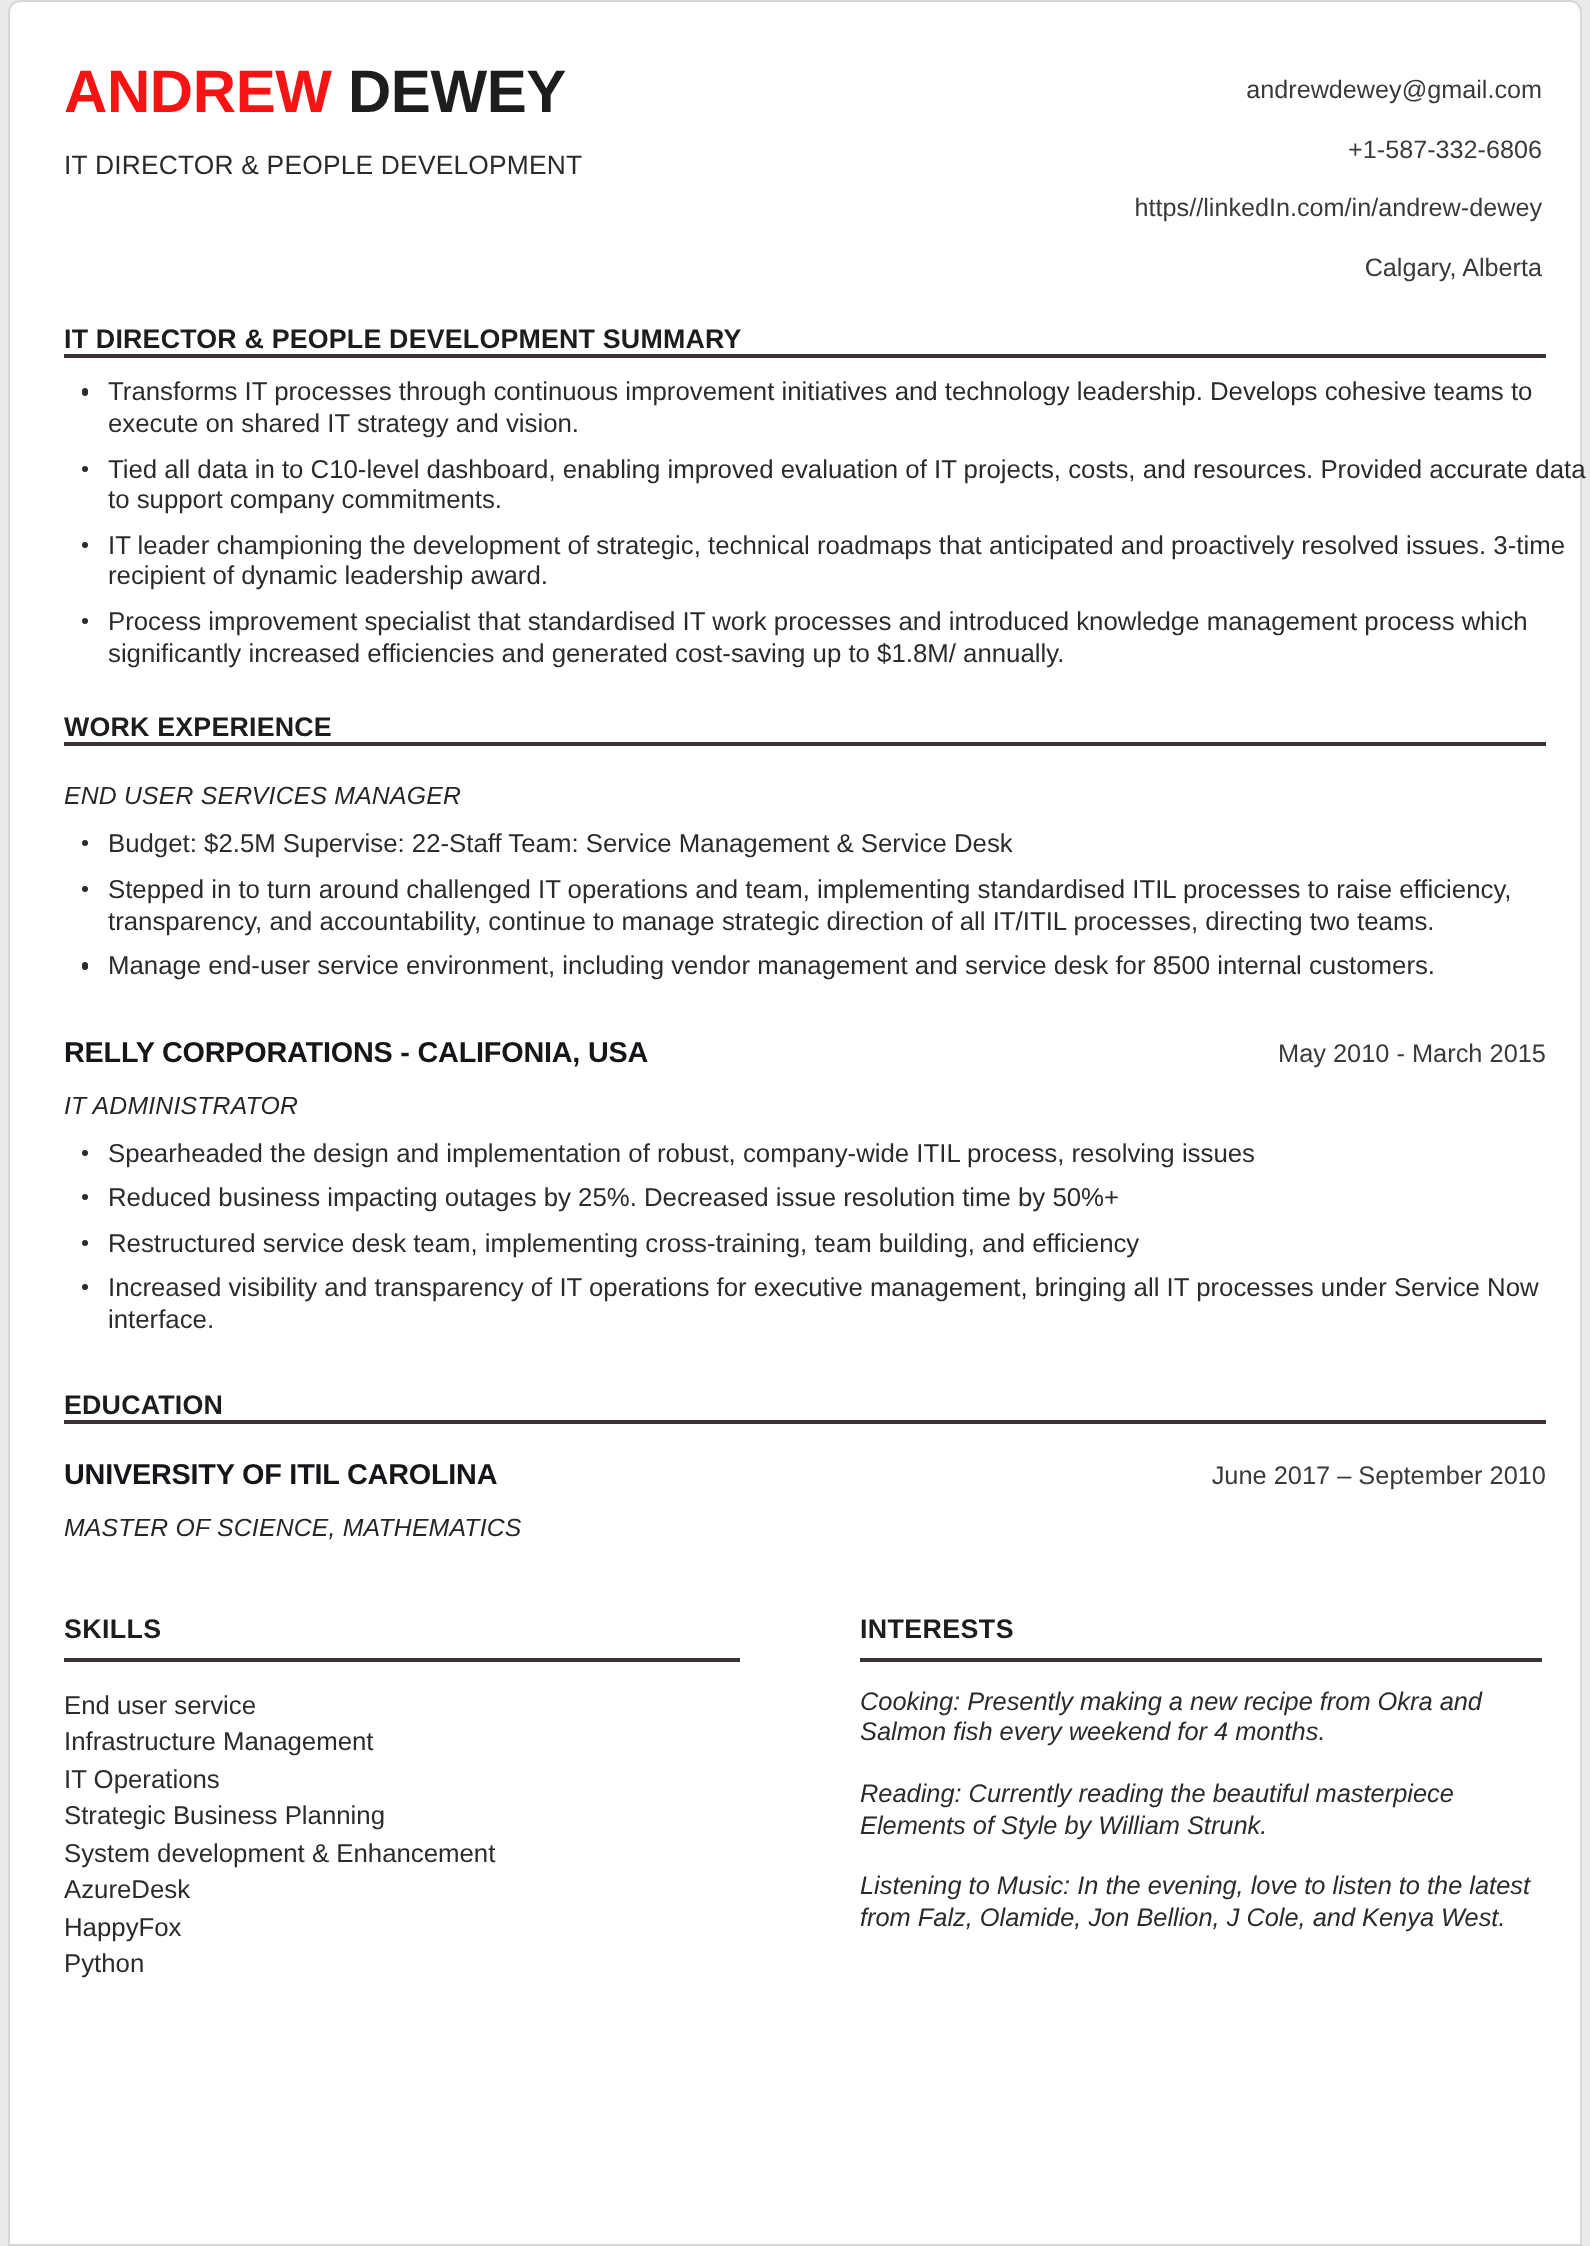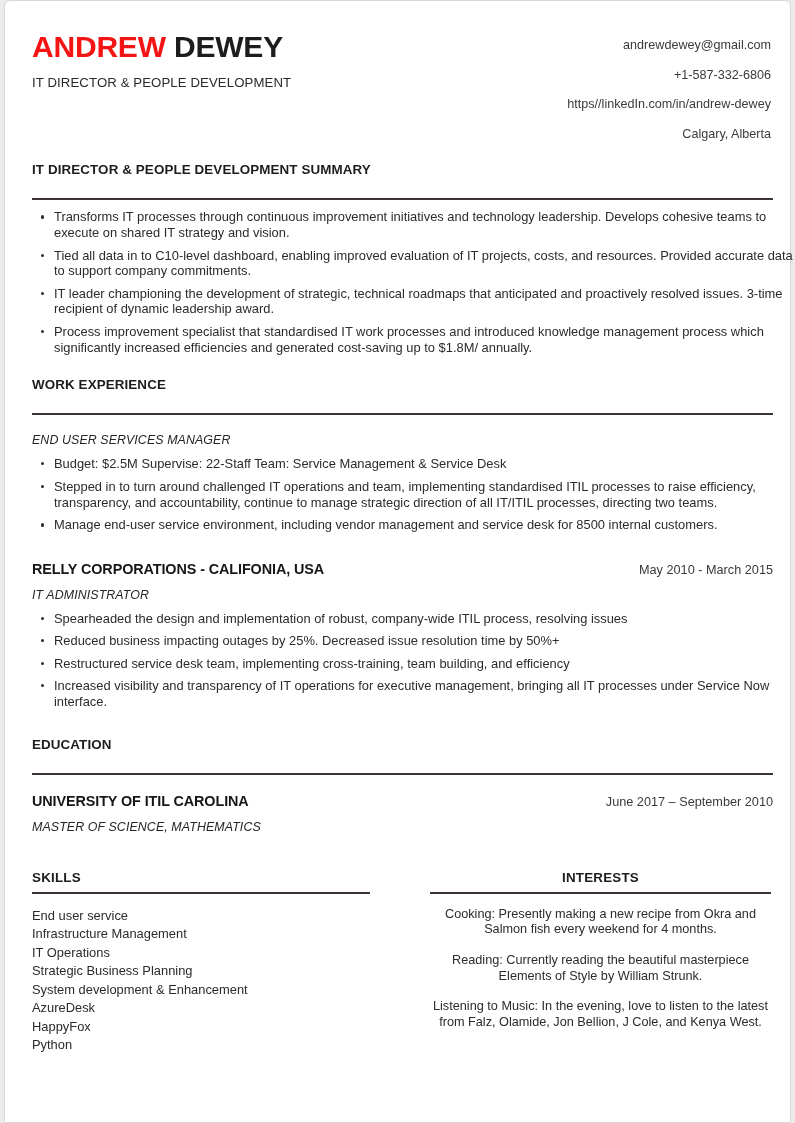--- a/index.html
+++ b/index.html
@@ -62,21 +62,21 @@
   .contact div { margin-bottom: 17px; }
   .contact div:last-child { margin-bottom: 0; }
 
   
   .section { margin-top: 22px; }
   .section-title {
     font-size: 13.4px;
     font-weight: bold;
     letter-spacing: 0.1px;
     color: #1d1d1d;
-    padding-bottom: 21px;
+    padding-bottom: 0;
   }
   .rule {
     height: 2px;
     background: #3a3234;
     width: 741px;
   }
 
   .entry { margin-top: 18px; }
   .entry-head {
     display: flex;
@@ -131,21 +131,21 @@
 
   
   .summary ul.bullets li { line-height: 15.6px; margin-top: 7px; }
 
   
   .columns {
     display: flex;
     margin-top: 36px;
   }
   .col-left { width: 409px; }
-  .col-right { width: 350px; text-align: center; }
+  .col-right { width: 350px; }
   .col-left .rule { width: 338px; }
   .col-right .rule { width: 341px; }
   .col-title {
     font-size: 13.4px;
     font-weight: bold;
     letter-spacing: 0.2px;
     color: #1d1d1d;
     padding-bottom: 7px;
   }
   .skill-list {
@@ -155,20 +155,21 @@
   }
   .skill-list li {
     font-size: 12.9px;
     line-height: 18.5px;
     color: #2b2b2f;
   }
   .interest-list {
     margin: 13px 0 0 0;
     padding: 0;
     list-style: none;
+    font-style: italic;
   }
   .interest-list li {
     font-size: 12.7px;
     line-height: 15.6px;
     color: #2b2b2f;
     margin-bottom: 15px;
   }
   .interest-list li:last-child { margin-bottom: 0; }
 </style>
 </head>

